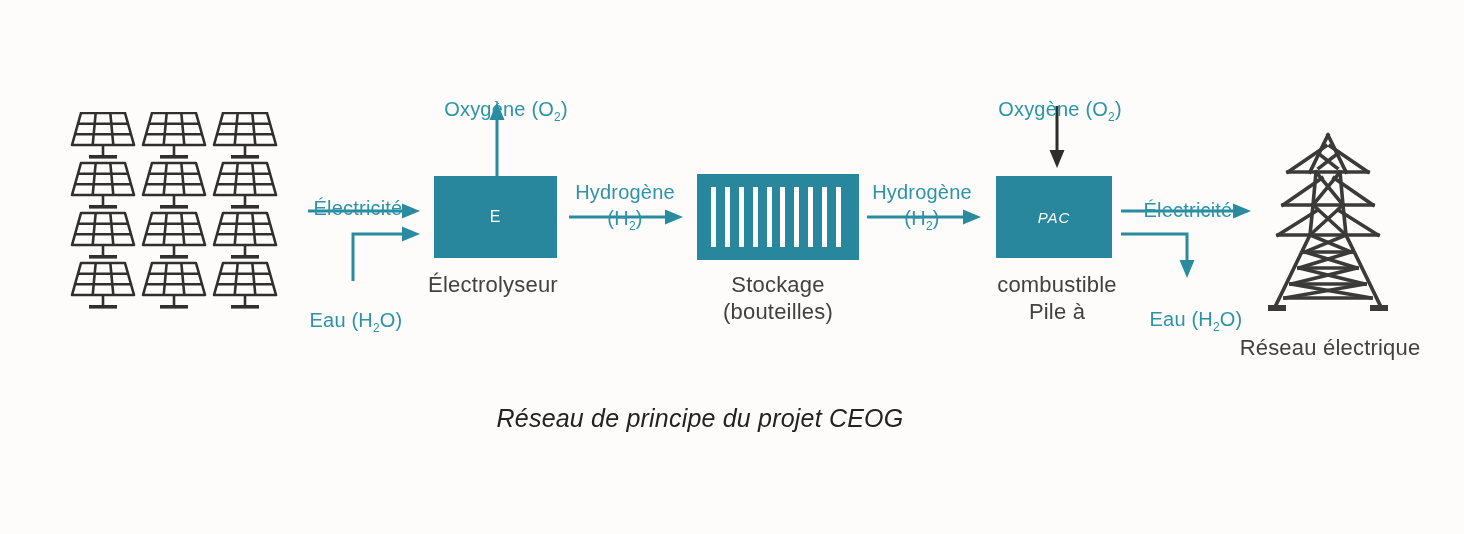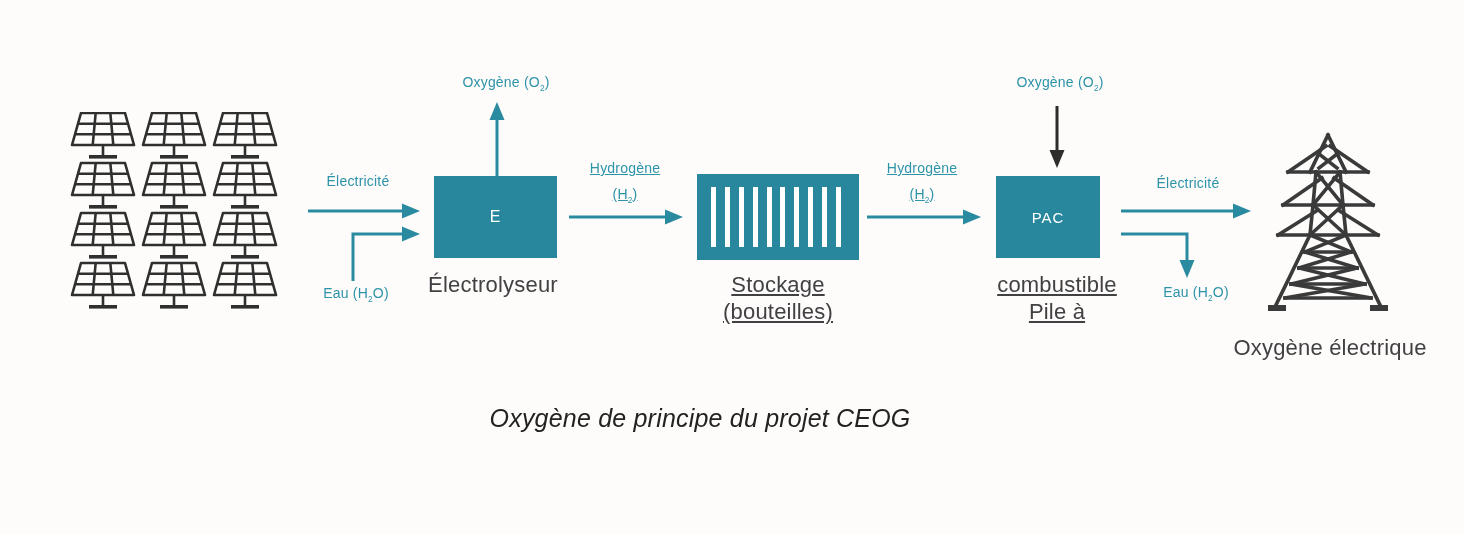--- a/index.html
+++ b/index.html
@@ -19,33 +19,33 @@
   
   .pbox{
     position:absolute;
     background:#28879d;
     color:#ffffff;
     display:flex;align-items:center;justify-content:center;
     font-size:16px;letter-spacing:1px;
   }
   #box-e   {left:434px;top:176px;width:123px;height:82px;}
   #box-sto {left:697px;top:174px;width:162px;height:86px;}
-  #box-pac {left:996px;top:176px;width:104px;height:82px;font-size:15px;}
+  #box-pac {left:996px;top:176px;width:116px;height:82px;font-size:15px;font-style:italic;}
 
   
   .bars{
     position:absolute;left:14px;top:13px;right:14px;bottom:13px;
     background:repeating-linear-gradient(to right,#ffffff 0 5px, transparent 5px 13.9px);
   }
 
   
   .lbl{position:absolute;transform:translateX(-50%);white-space:nowrap;text-align:center;}
-  .teal{color:#2d93a8;font-size:14px;letter-spacing:.2px;}
+  .teal{color:#2d93a8;font-size:20px;letter-spacing:.2px;margin-top:24px;}
   .gray{color:#414042;font-size:22px;letter-spacing:.2px;}
-  .teal .ln, .gray .ln{line-height:26px;text-decoration:underline;}
+  .teal .ln, .gray .ln{line-height:26px;}
   .gray .ln{line-height:27px;}
   sub{font-size:0.6em;line-height:0;}
   #caption{
     position:absolute;left:700px;top:404px;transform:translateX(-50%);
     font-size:25px;font-style:italic;color:#222221;white-space:nowrap;letter-spacing:.2px;
   }
   .icon-svg{position:absolute;}
 </style>
 </head>
 <body>
@@ -215,18 +215,18 @@
     <div class="ln">Stockage</div>
     <div class="ln">(bouteilles)</div>
   </div>
 
   <div class="lbl gray" style="left:1057px;top:271px">
     <div class="ln">combustible</div>
     <div class="ln">Pile à</div>
   </div>
 
   <div class="lbl gray" style="left:1330px;top:335px">
-    <span>Oxygène électrique</span>
-  </div>
-
-  <div id="caption">Oxygène de principe du projet CEOG</div>
+    <span>Réseau électrique</span>
+  </div>
+
+  <div id="caption">Réseau de principe du projet CEOG</div>
 
 </div>
 
 </body></html>

